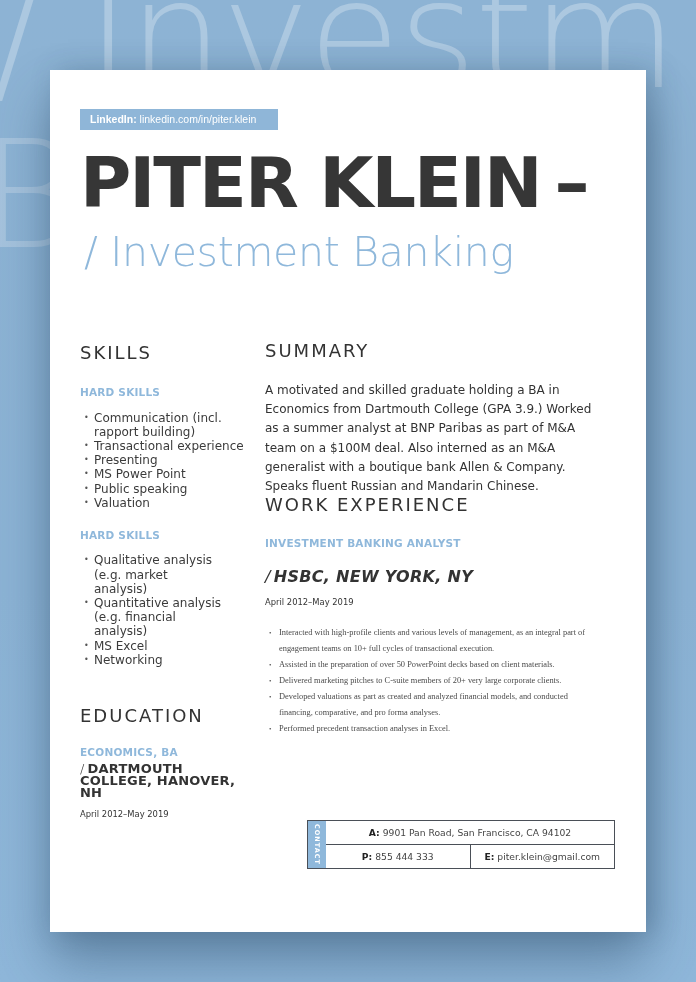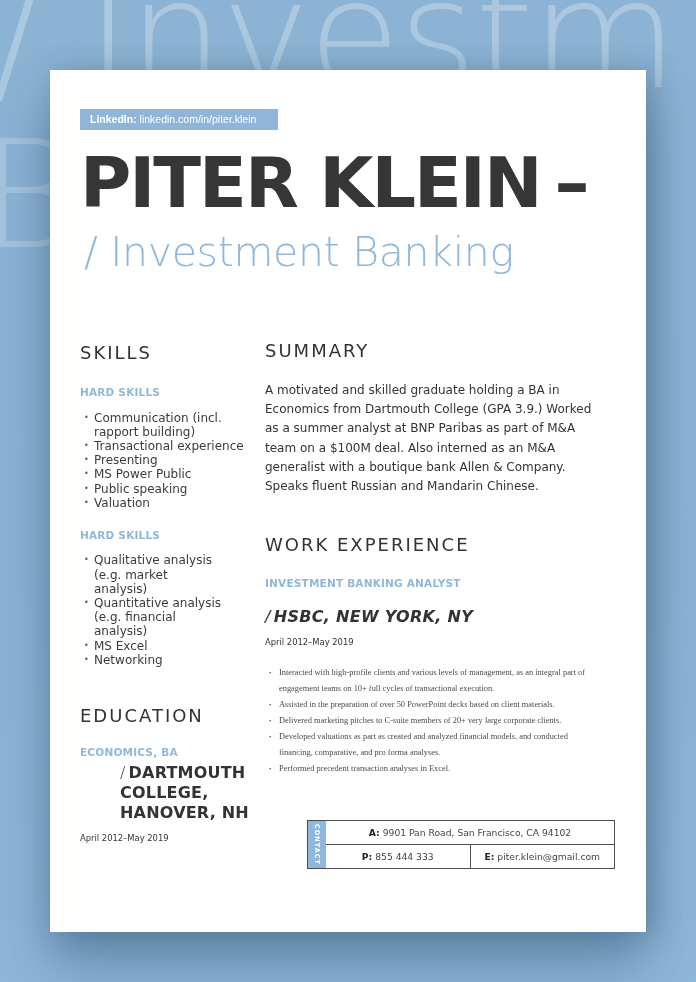--- a/index.html
+++ b/index.html
@@ -117,37 +117,36 @@
   }
   .skills-title { margin-top: 2px; }
   .hs1 { margin-top: 25px; }
   .hs1-list { margin-top: 13px; }
   .hs2 { margin-top: 20px; }
   .hs2-list { margin-top: 13px; }
   .edu-title { margin-top: 40px; }
   .edu-degree { margin-top: 22px; }
   .edu-school {
     margin-top: 5px;
-    font-size: 16px;
+    font-size: 13px;
     font-weight: bold;
     color: #333;
-    line-height: 20px;
+    line-height: 12px;
     letter-spacing: 0.2px;
-    margin-left: 40px;
   }
   .slash { font-weight: 200; color: #333; margin-right: 3px; }
   .date { font-size: 8.4px; color: #333; line-height: 1; }
   .edu-date { margin-top: 11px; }
   .summary-text {
     margin-top: 21px;
     font-size: 12px;
     line-height: 19.2px;
     color: #333;
   }
-  .work-title { margin-top: 40px; }
+  .work-title { }
   .job-title { margin-top: 24px; }
   .job-company {
     margin-top: 20px;
     font-size: 16px;
     font-weight: bold;
     color: #333;
     letter-spacing: 0.3px;
     line-height: 1;
     font-style: italic;
   }
@@ -228,21 +227,21 @@
   <div class="role">/ Investment Banking</div>
 
   <div class="left-col">
     <div class="section-title skills-title">SKILLS</div>
 
     <div class="sub-title hs1">HARD SKILLS</div>
     <ul class="bullets hs1-list">
       <li><span>Communication (incl. rapport building)</span></li>
       <li>Transactional experience</li>
       <li>Presenting</li>
-      <li>MS Power Public</li>
+      <li>MS Power Point</li>
       <li>Public speaking</li>
       <li>Valuation</li>
     </ul>
 
     <div class="sub-title hs2">HARD SKILLS</div>
     <ul class="bullets hs2-list">
       <li style="padding-right:40px">Qualitative analysis (e.g. market analysis)</li>
       <li style="padding-right:30px">Quantitative analysis (e.g. financial analysis)</li>
       <li>MS Excel</li>
       <li>Networking</li>

